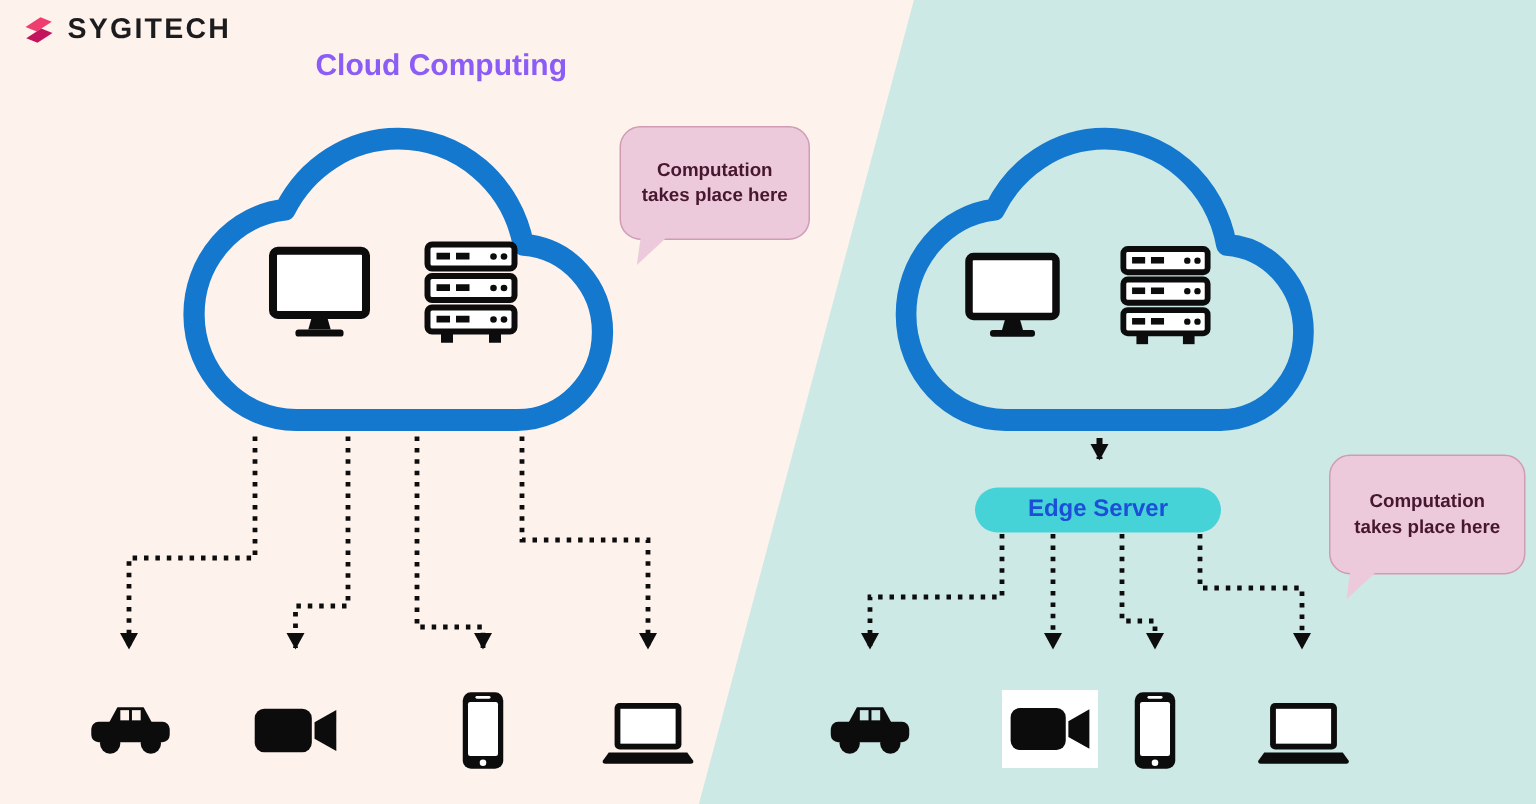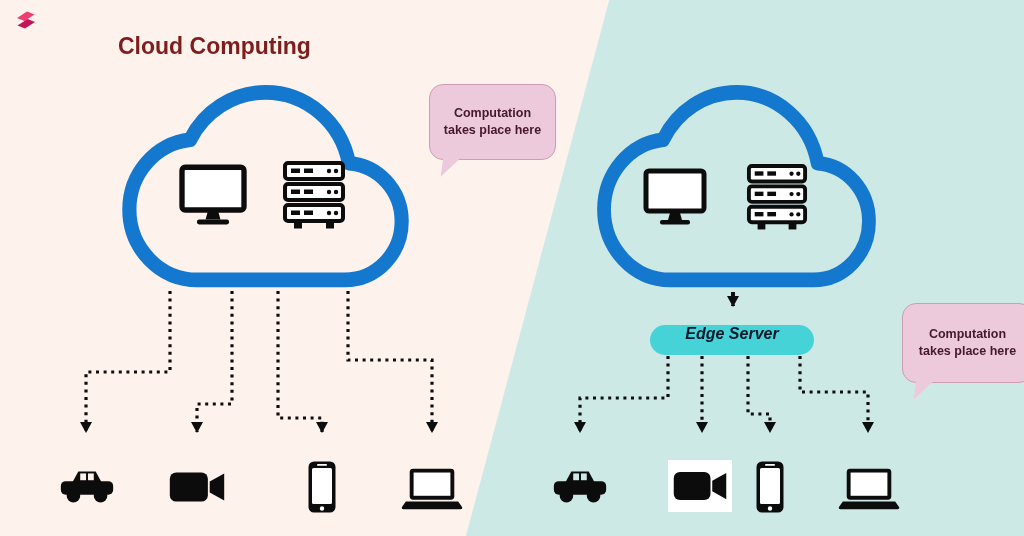--- a/index.html
+++ b/index.html
@@ -1,51 +1,52 @@
 <!DOCTYPE html>
 <html><head>
 <meta charset="utf-8">
 <style>
   html,body{margin:0;padding:0;background:#ffffff;font-family:"Liberation Sans",sans-serif;}
   .canvas{position:relative;width:1024px;height:536px;overflow:hidden;background:#fdf2ec;}
   .bg-teal{position:absolute;inset:0;background:#cde9e6;clip-path:polygon(59.5% 0,100% 0,100% 100%,45.5% 100%);}
   .logo{position:absolute;top:8px;left:14px;display:flex;align-items:center;gap:7px;z-index:5;}
   .logo-text{font-size:19px;font-weight:800;letter-spacing:1.5px;color:#1c1c1e;}
-  .panel-title{position:absolute;width:260px;text-align:left;font-size:23px;font-weight:700;color:#7f1d1d;z-index:4;}
+  .panel-title{position:absolute;width:260px;text-align:right;font-size:20px;font-weight:700;color:#8b5cf6;z-index:4;}
   .title-left{left:118px;top:33px;}
   .title-right{left:605px;top:33px;}
   .cloud{position:absolute;z-index:2;}
   .cloud-left{left:118px;top:76px;width:295px;height:218px;}
   .cloud-right{left:593px;top:76px;width:287px;height:218px;}
   .in-cloud{position:absolute;z-index:3;}
   .bubble{position:absolute;z-index:6;background:#eccadb;border:1.5px solid #cf9cb4;border-radius:14px;
           display:flex;align-items:center;justify-content:center;text-align:center;
-          font-weight:bold;font-size:12.5px;line-height:1.35;color:#46172e;padding:8px 10px;box-sizing:border-box;margin-left:16px;}
+          font-weight:bold;font-size:12.5px;line-height:1.35;color:#46172e;padding:8px 10px;box-sizing:border-box;}
   .bubble::after{content:"";position:absolute;left:12px;bottom:-19px;width:0;height:0;
           border-top:22px solid #eccadb;border-right:18px solid transparent;transform:rotate(8deg);}
   .bubble-left{left:413px;top:84px;width:127px;height:76px;}
   .bubble-right{left:886px;top:303px;width:131px;height:80px;}
   .edge-pill{position:absolute;left:650px;top:325px;width:164px;height:30px;background:#46d3d8;
-          border-radius:16px;display:flex;justify-content:center;
-          font-size:16px;font-weight:700;color:#0f172a;z-index:4;font-style:italic;}
+          border-radius:16px;display:flex;align-items:center;justify-content:center;
+          font-size:16px;font-weight:700;color:#1d4ed8;z-index:4;}
   .arrows{position:absolute;inset:0;z-index:2;pointer-events:none;}
   .device{position:absolute;z-index:4;}
   .cam-box{position:absolute;left:668px;top:460px;width:64px;height:52px;background:#ffffff;z-index:3;}
 </style>
 </head>
 <body>
 
 <div class="canvas">
   <div class="bg-teal"></div>
 
   <div class="logo">
     <svg width="24" height="24" viewBox="0 0 24 24">
       <path d="M3 10 L13 3.5 L20.5 6.5 L10.5 13 Z" fill="#ee3d6e"></path>
       <path d="M21 14 L11 20.5 L3.5 17.5 L13.5 11 Z" fill="#c2155e"></path>
     </svg>
+    <span class="logo-text">SYGITECH</span>
   </div>
 
   <div class="panel-title title-left">Cloud Computing</div>
 
   <svg class="cloud cloud-left" viewBox="-1 2.6 26 18.6" preserveAspectRatio="none">
     <path d="M19.35 10.04 A7.49 7.49 0 0 0 12 4 C9.11 4 6.6 5.64 5.35 8.04 A5.994 5.994 0 0 0 0 14 c0 3.31 2.69 6 6 6 h13 c2.76 0 5 -2.24 5 -5 c0 -2.64 -2.05 -4.78 -4.65 -4.96 Z" fill="#fdf2ec" stroke="#1478cf" stroke-width="1.25" stroke-linejoin="round"></path>
   </svg>
   <svg class="in-cloud" style="left:178px;top:164px;" width="70" height="62" viewBox="0 0 64 58">
     <rect x="3" y="3" width="58" height="40" rx="3" fill="#ffffff" stroke="#0c0c0c" stroke-width="5"></rect>
     <path d="M27 45 L25 52 H39 L37 45 Z" fill="#0c0c0c"></path>

